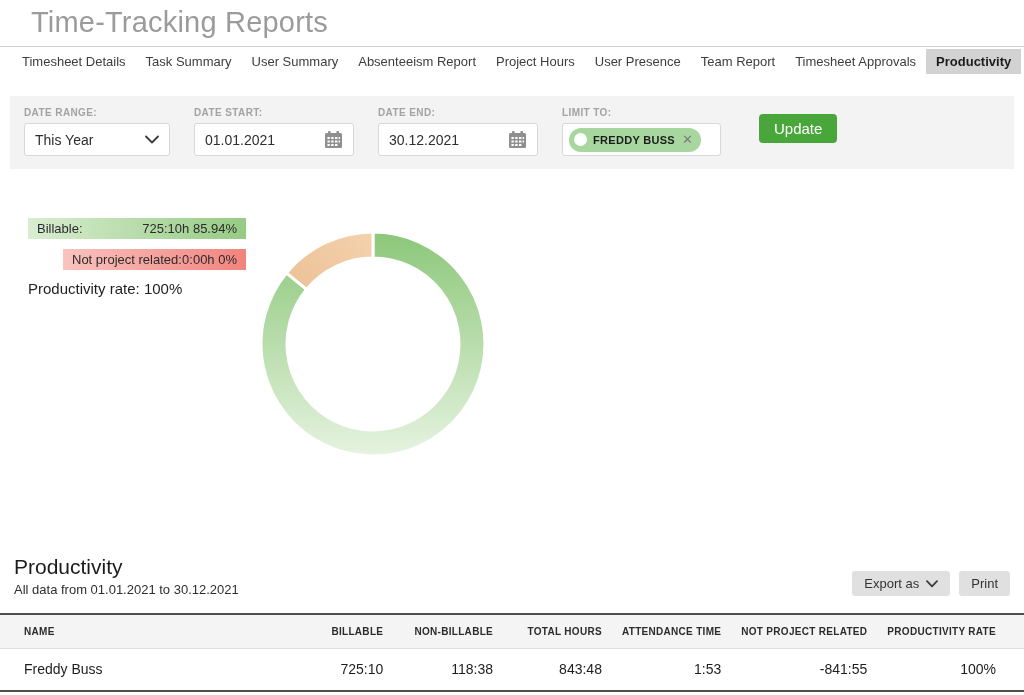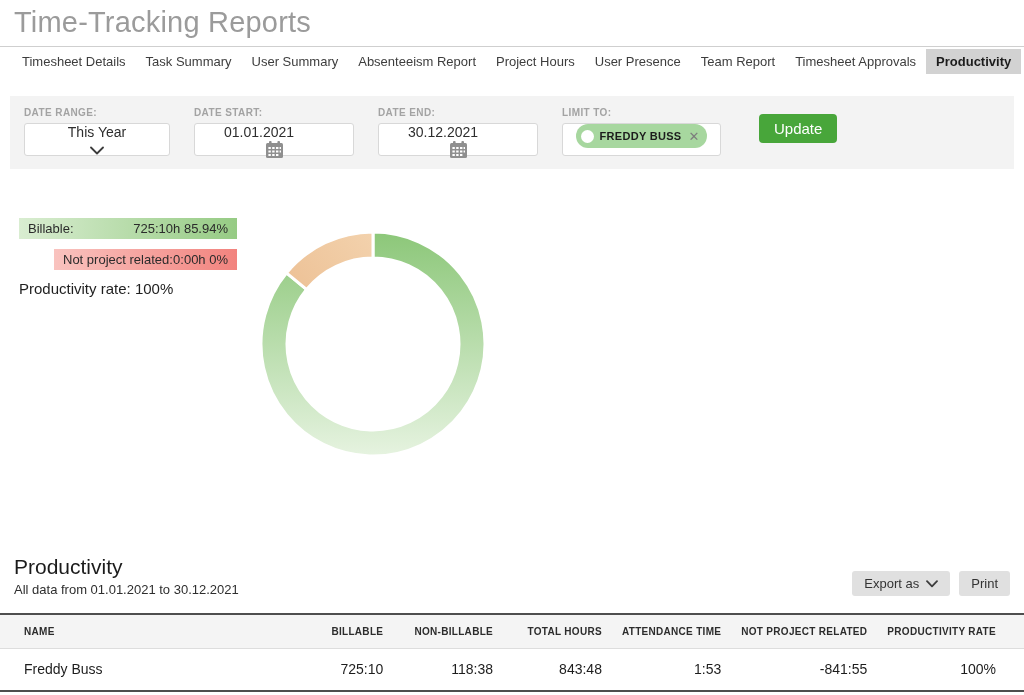--- a/index.html
+++ b/index.html
@@ -8,21 +8,21 @@
     font-family: "Liberation Sans", sans-serif;
     background: #ffffff;
     color: #333;
     width: 1024px;
     height: 695px;
     overflow: hidden;
     position: relative;
   }
 
   
-  .page-header { padding: 6px 0 7px 14px; border-bottom: 1px solid #cfcfcf; }
+  .page-header { padding: 6px 0 7px 31px; border-bottom: 1px solid #cfcfcf; }
   .page-title { font-size: 29px; font-weight: 400; color: #9b9b9b; letter-spacing: 0.2px; }
 
   
   .tab-bar { display: flex; align-items: center; padding: 2px 0 2px 12px; }
   .tab { font-size: 13px; color: #3d3d3d; padding: 5px 10px; cursor: pointer; white-space: nowrap; }
   .tab.active { background: #d2d2d2; color: #1c1c1c; font-weight: 700; }
 
   
   .filter-bar {
     margin: 20px 10px 0 10px;
@@ -54,26 +54,26 @@
     display: flex; align-items: center; padding: 0 8px 0 5px;
   }
   .chip-dot { width: 13px; height: 13px; border-radius: 50%; background: #fff; margin-right: 6px; }
   .chip-label { font-size: 11px; font-weight: 700; color: #1c1c1c; letter-spacing: 0.3px; white-space: nowrap; }
   .chip-remove { margin-left: 7px; color: #7d7d7d; font-size: 13px; cursor: pointer; line-height: 1; }
   .update-btn {
     margin-left: 14px; background: #48a63a; color: #fff; border: none; border-radius: 4px;
     font-size: 15px; padding: 0 15px; height: 29px; cursor: pointer; margin-top: 7px;
     font-family: "Liberation Sans", sans-serif;
   }
-  .filter-field .control { margin-top: 0; flex-direction: column; }
+  .filter-field .control { margin-top: 0; }
   .cal-icon svg, .chev svg { display: block; }
 
   
   .chart-area { position: relative; height: 379px; }
-  .legend { position: absolute; left: 19px; top: 49px; width: 218px; }
+  .legend { position: absolute; left: 28px; top: 49px; width: 218px; }
   .legend-row {
     height: 21px; display: flex; justify-content: space-between; align-items: center;
     padding: 0 9px; font-size: 13px; color: #2b2b2b; margin-bottom: 10px;
   }
   .legend-row.green { background: linear-gradient(90deg, #d9edd1, #96cb84); }
   .legend-row.orange { background: linear-gradient(90deg, #f7dfbd, #edbe85); }
   .legend-row.red { background: linear-gradient(90deg, #f9c3bf, #f2837e); margin-left: 35px; }
   .rate-text { font-size: 15px; color: #1f1f1f; margin-top: 9px; }
   .donut { position: absolute; left: 257px; top: 59px; }
 

